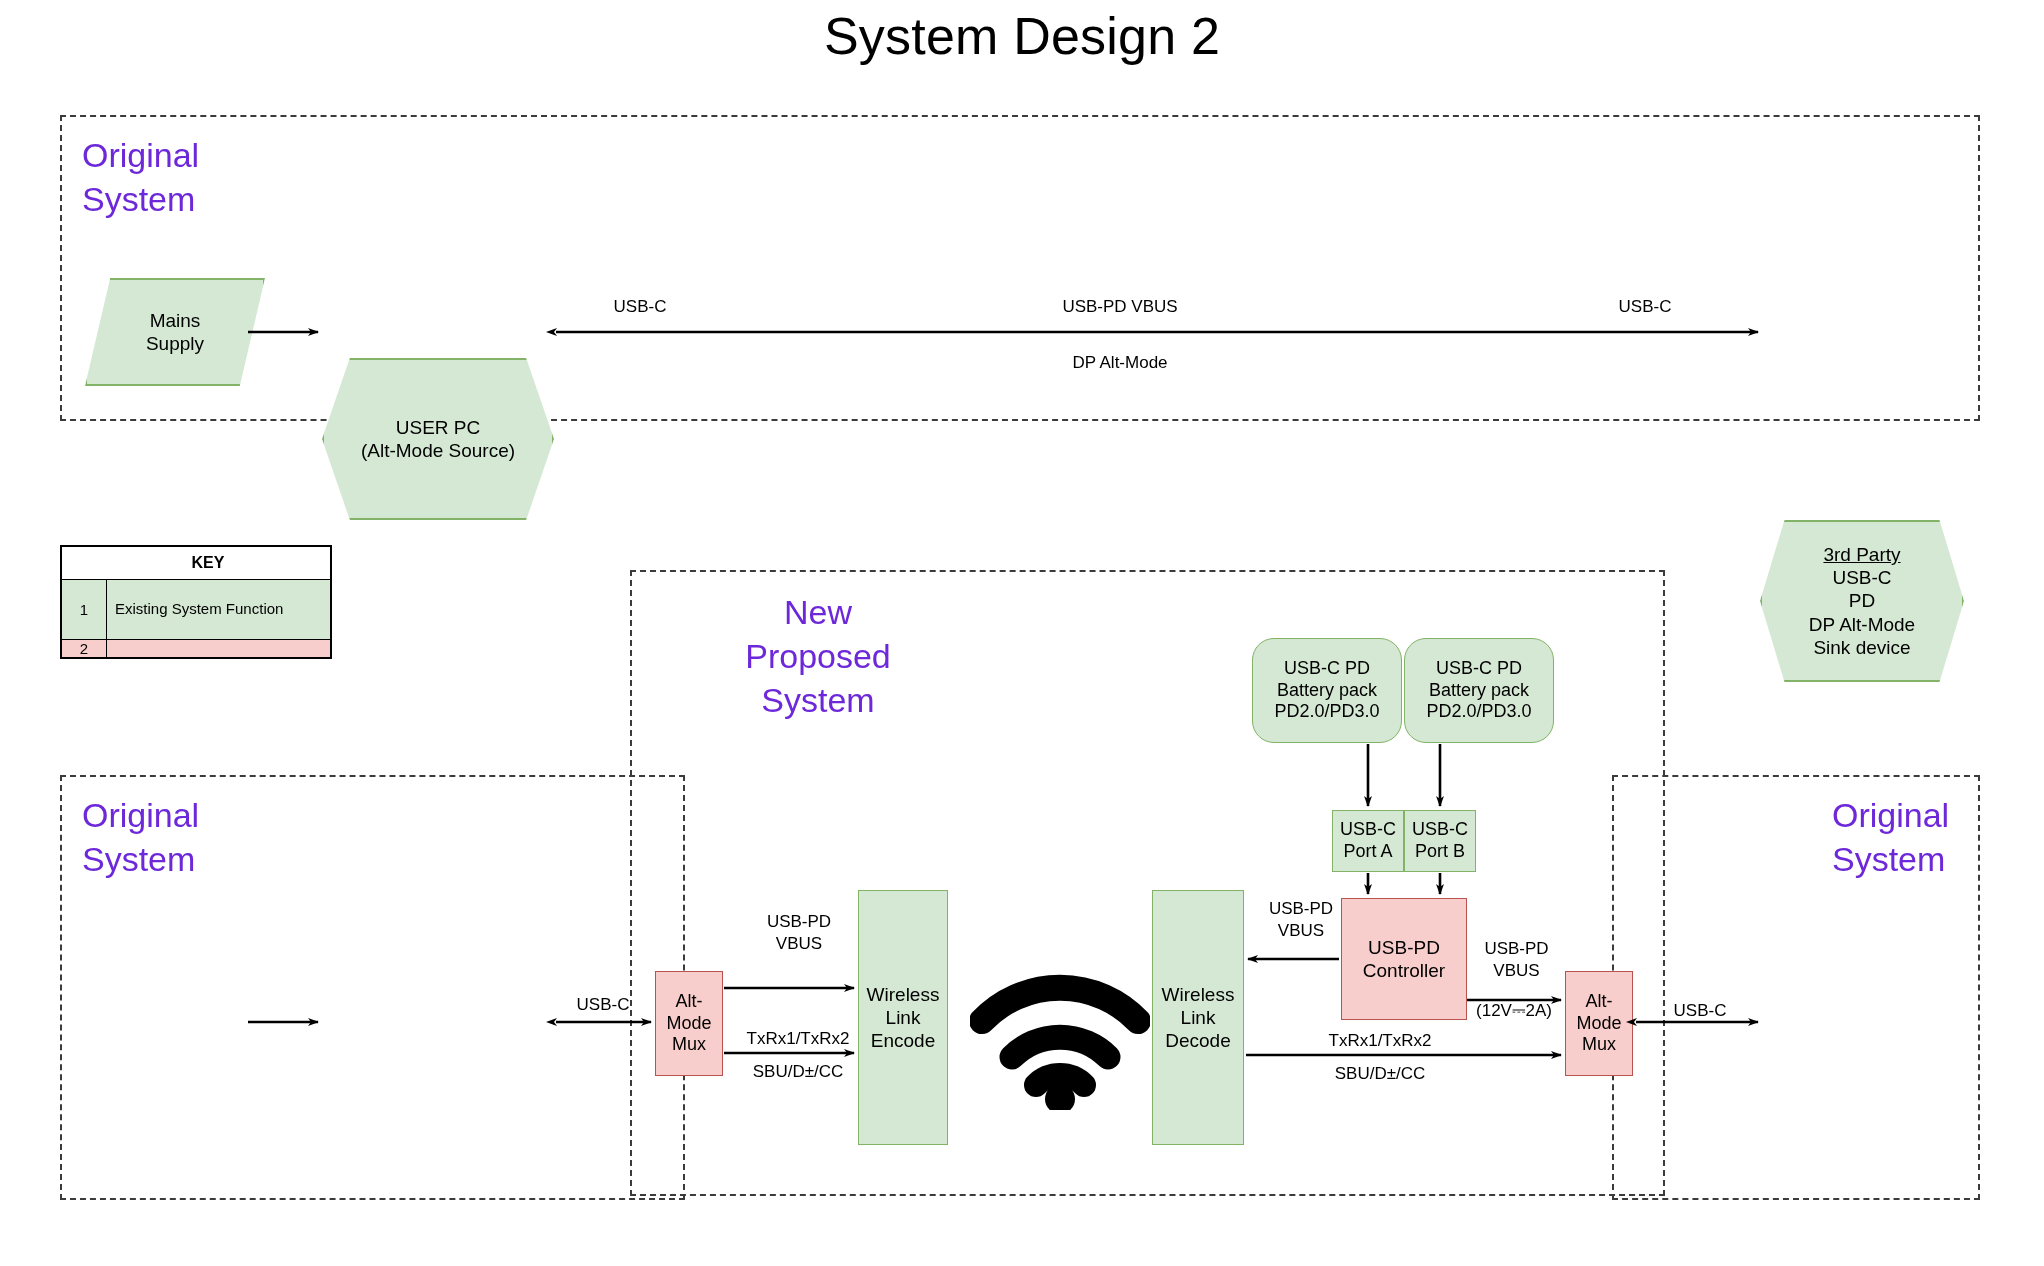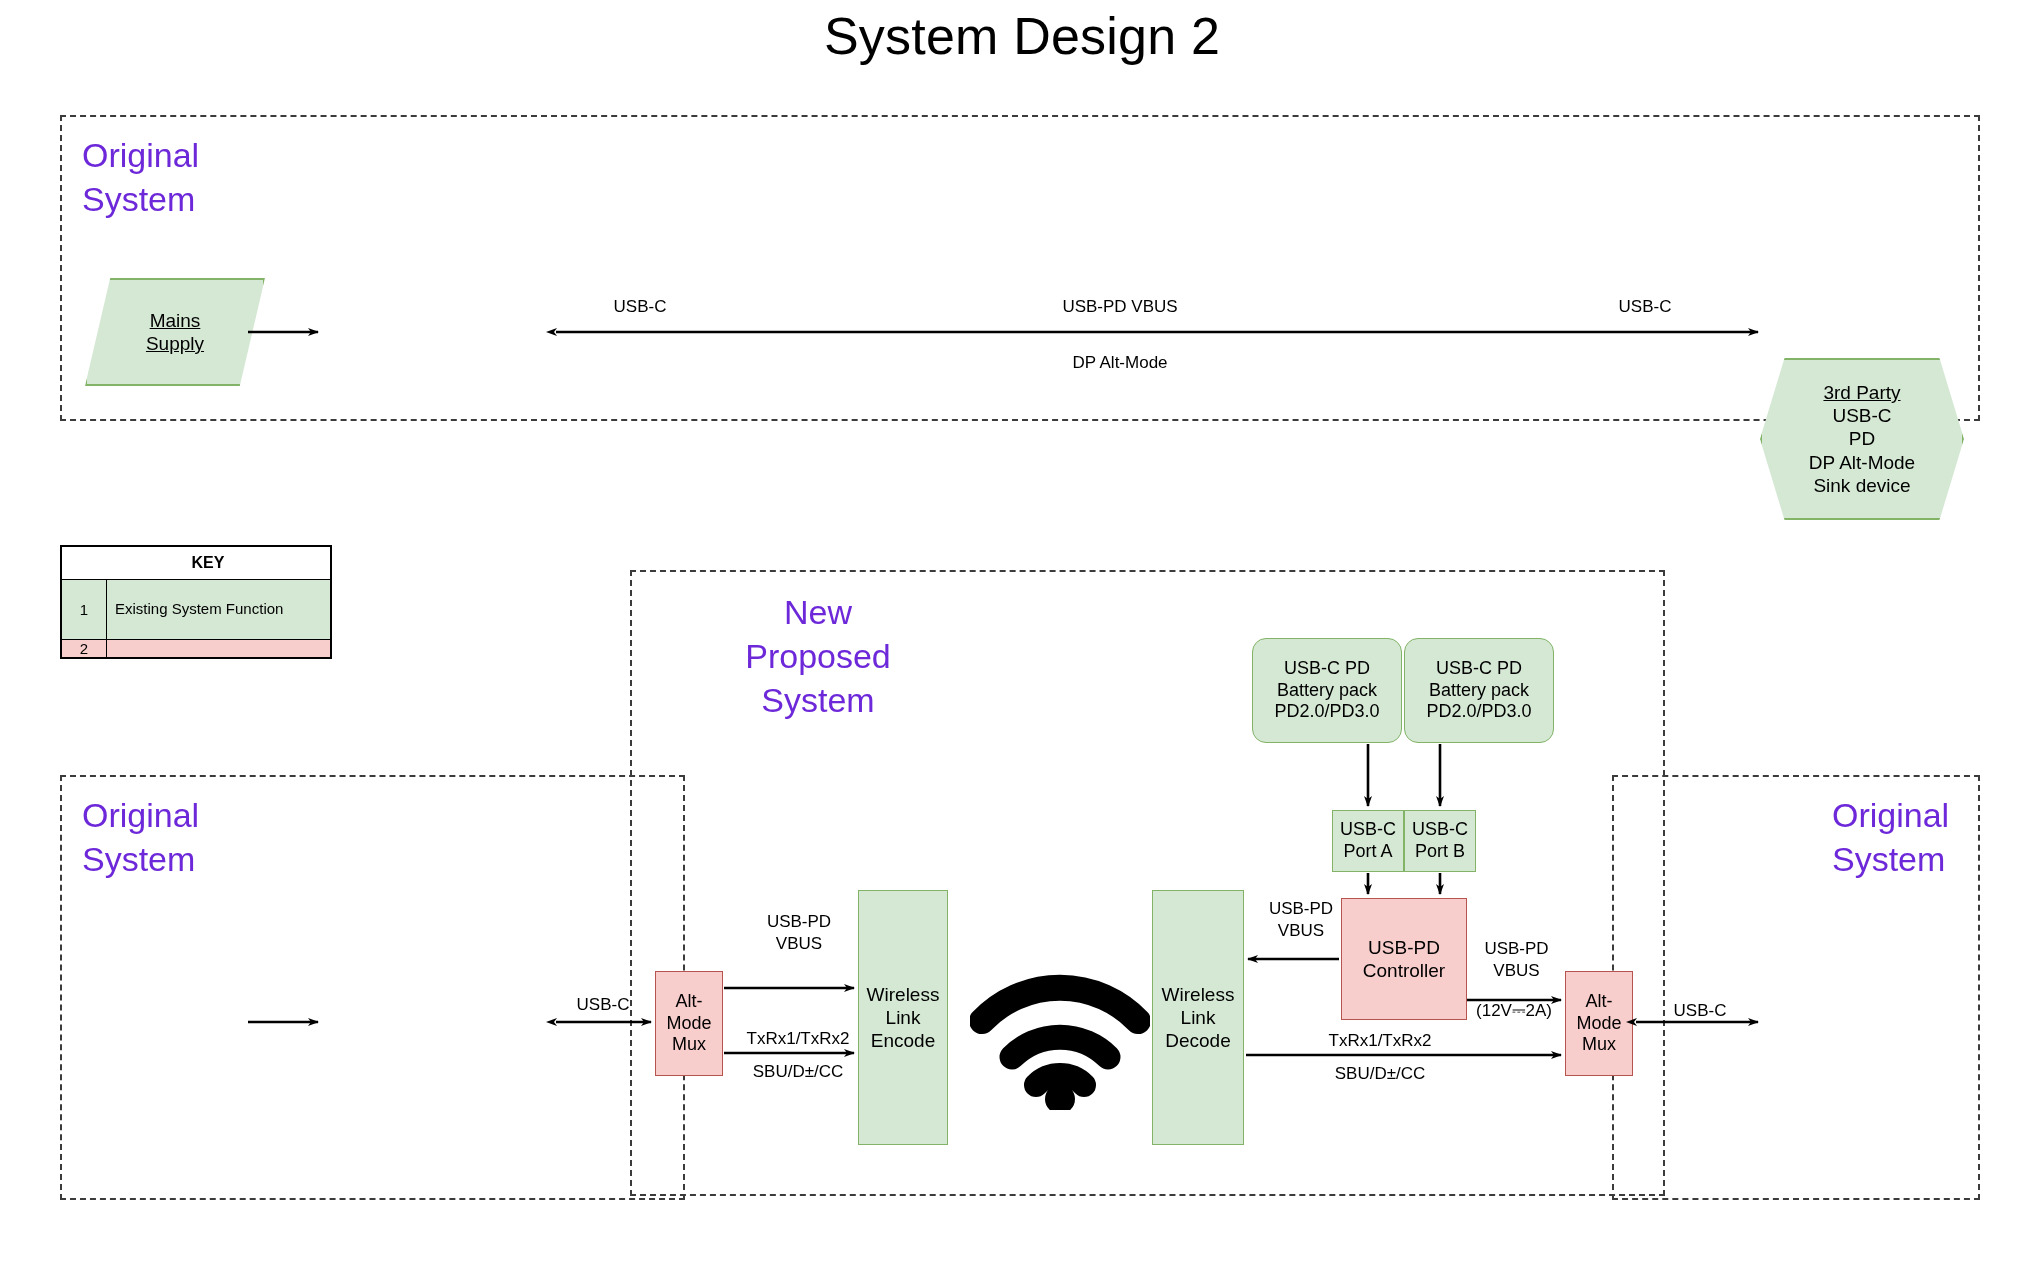--- a/index.html
+++ b/index.html
@@ -20,21 +20,21 @@
   .grouplabel{font-size:34px;line-height:44px;color:#6d28d9;white-space:pre-line;}
 
   
   .green{background:#d5e8d4;border:1.6px solid #82b366;}
   .pink{background:#f8cecc;border:1.6px solid #b85450;}
 
   .node{
     display:flex;align-items:center;justify-content:center;text-align:center;
     line-height:1.22;color:#000;
   }
-  .rounded{border-radius:14px;}
+  .rounded{border-radius:22px;}
 
   
   .parallelogram{
     clip-path:polygon(14% 0%, 100% 0%, 86% 100%, 0% 100%);
     background:#d5e8d4;
     position:relative;
   }
   .parallelogram .pgborder{
     position:absolute;inset:0;
     clip-path:polygon(14% 0%, 100% 0%, 86% 100%, 0% 100%);
@@ -91,24 +91,29 @@
 <div id="canvas">
 
   <div class="abs" id="title">System Design 2</div>
 
   <div class="abs dashbox" style="left:60px;top:115px;width:1920px;height:306px;"></div>
   <div class="abs grouplabel" style="left:82px;top:133px;width:300px;">Original
 System</div>
 
   <div class="abs parallelogram node" style="left:85px;top:278px;width:180px;height:108px;font-size:19px;">
     <div class="pgborder"></div>
-    <span style="position:relative;z-index:2;white-space:pre-line;text-decoration:underline;">Mains
+    <span style="position:relative;z-index:2;white-space:pre-line;">Mains
 Supply</span>
   </div>
 
+  <div class="abs hexagon node" style="left:322px;top:250px;width:232px;height:162px;font-size:19px;">
+    <div class="hxborder"></div>
+    <div class="hexinner" style="white-space:pre-line;">USER PC
+(Alt-Mode Source)</div>
+  </div>
 
   <div class="abs hexagon node" style="left:1760px;top:250px;width:204px;height:162px;font-size:19px;">
     <div class="hxborder"></div>
     <div class="hexinner">
       <div class="u">3rd Party</div>
       <div style="white-space:pre-line;">USB-C
 PD
 DP Alt-Mode
 Sink device</div>
     </div>

